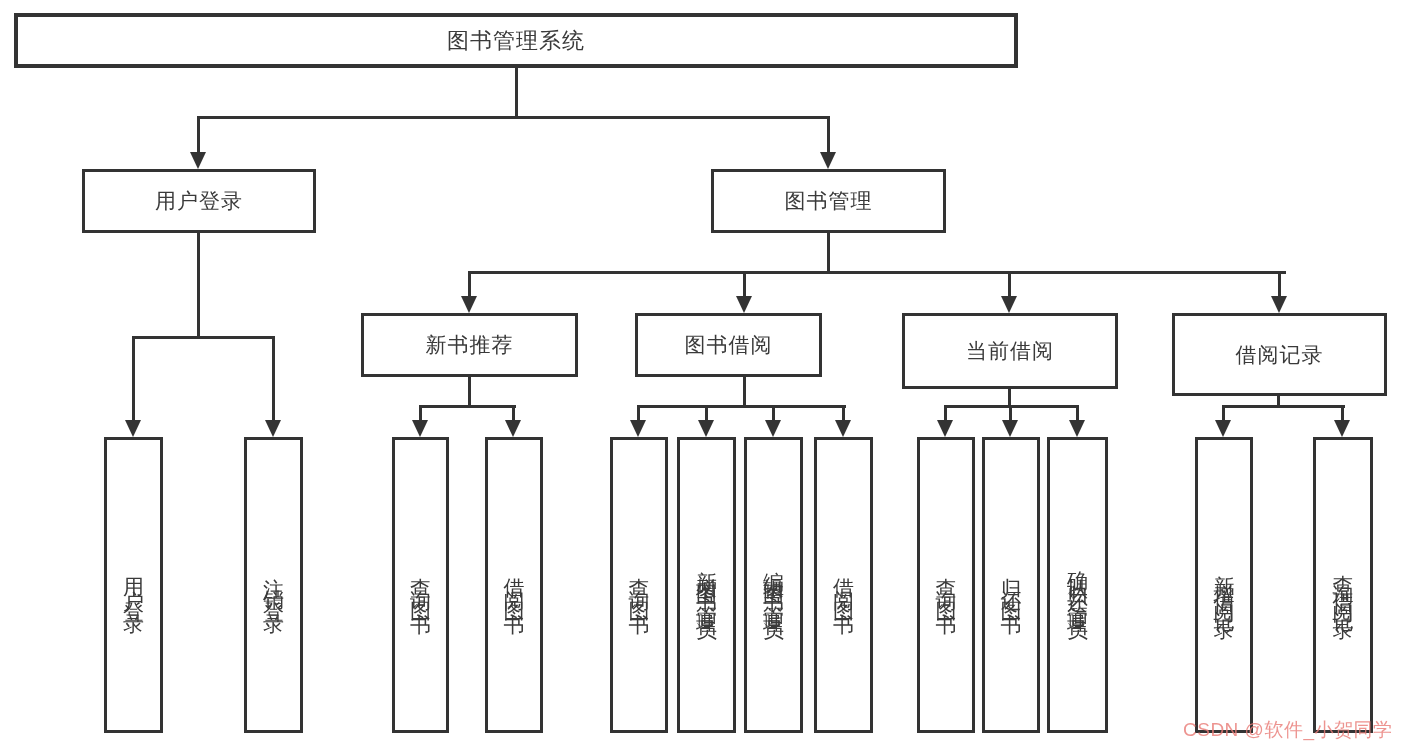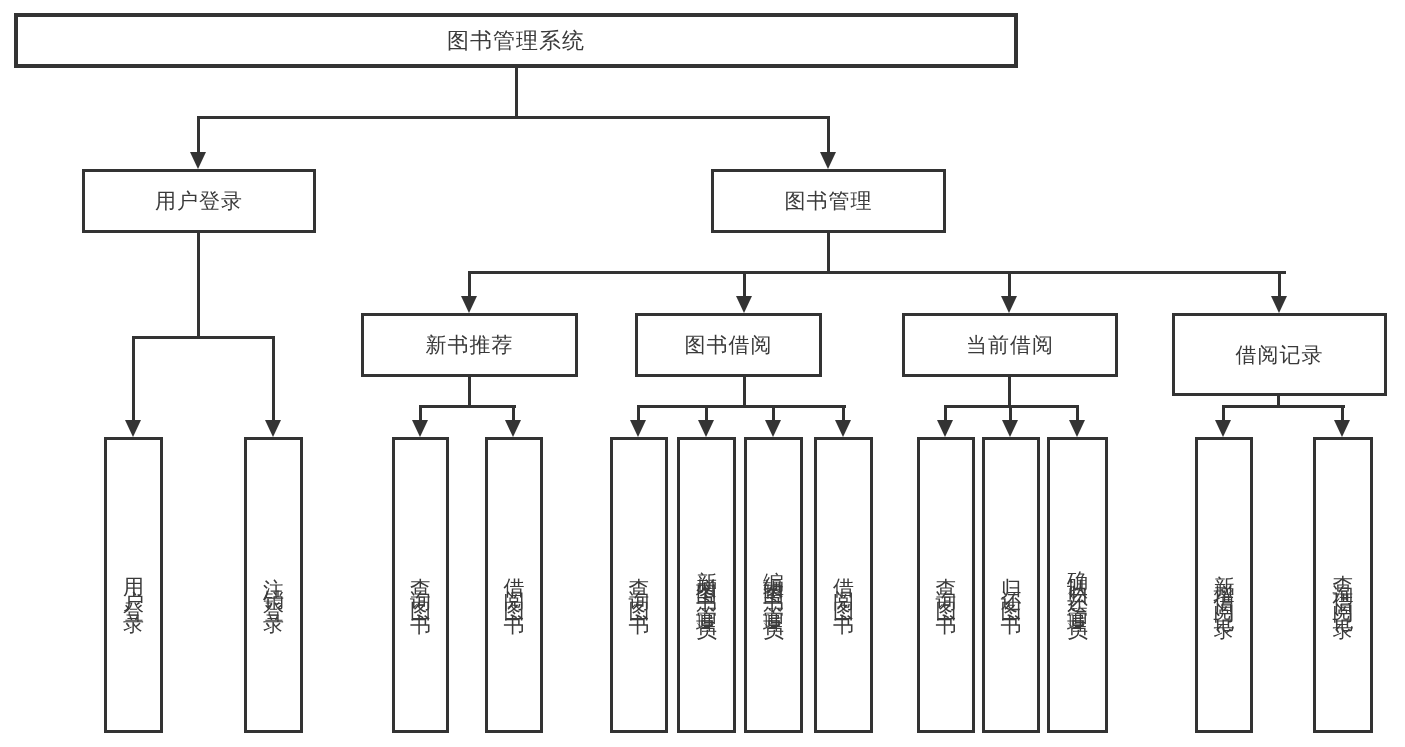--- a/index.html
+++ b/index.html
@@ -92,21 +92,21 @@
   <div class="box" style="left:361px;top:313px;width:217px;height:64px">
     <span class="hlabel">新书推荐</span>
   </div>
 
   <div class="box" style="left:711px;top:169px;width:235px;height:64px">
     <span class="hlabel">图书管理</span>
   </div>
   <div class="box" style="left:635px;top:313px;width:187px;height:64px">
     <span class="hlabel">图书借阅</span>
   </div>
-  <div class="box" style="left:902px;top:313px;width:216px;height:64px">
+  <div class="box" style="left:902px;top:313px;width:216px;height:76px">
     <span class="hlabel">当前借阅</span>
   </div>
   <div class="box" style="left:1172px;top:313px;width:215px;height:83px">
     <span class="hlabel">借阅记录</span>
   </div>
 
   <div class="box leaf" style="left:104px;top:437px;width:59px;height:296px">
     <span class="vlabel">用户登录</span>
   </div>
   <div class="box leaf" style="left:244px;top:437px;width:59px;height:296px">
@@ -143,14 +143,15 @@
     <span class="vlabel" style="letter-spacing:7px">确认归还（管理员）</span>
   </div>
 
   <div class="box leaf" style="left:1195px;top:437px;width:58px;height:296px">
     <span class="vlabel" style="letter-spacing:9px">新增借阅记录</span>
   </div>
   <div class="box leaf" style="left:1313px;top:437px;width:60px;height:296px">
     <span class="vlabel" style="letter-spacing:9px">查询借阅记录</span>
   </div>
 
+  <div id="watermark">CSDN @软件_小贺同学</div>
 
 </div>
 
 </body></html>

